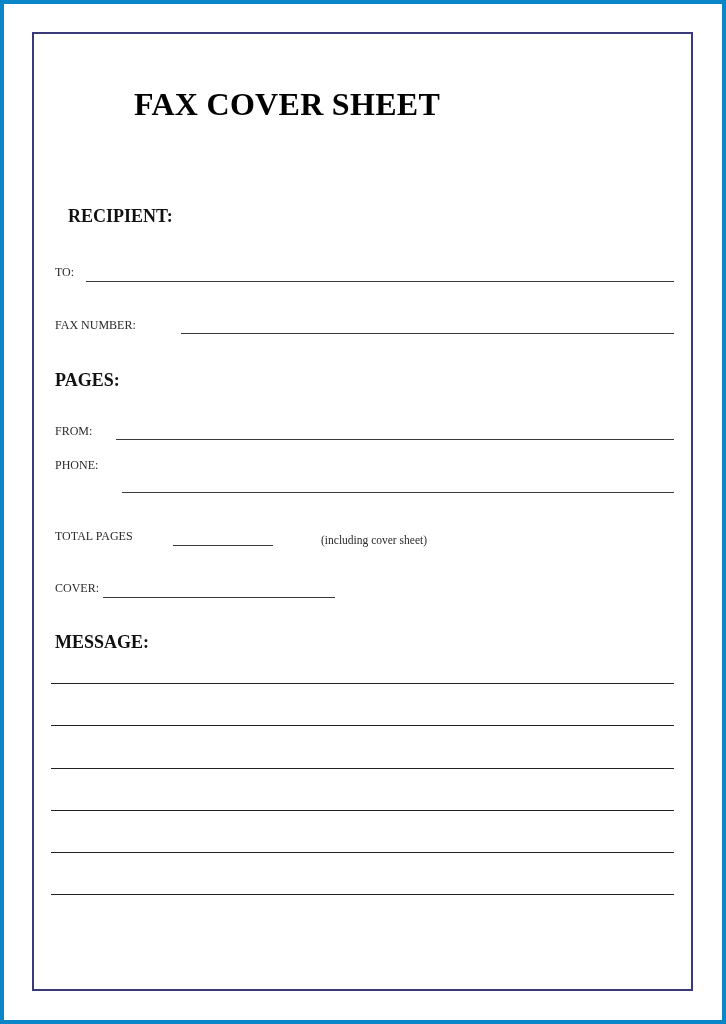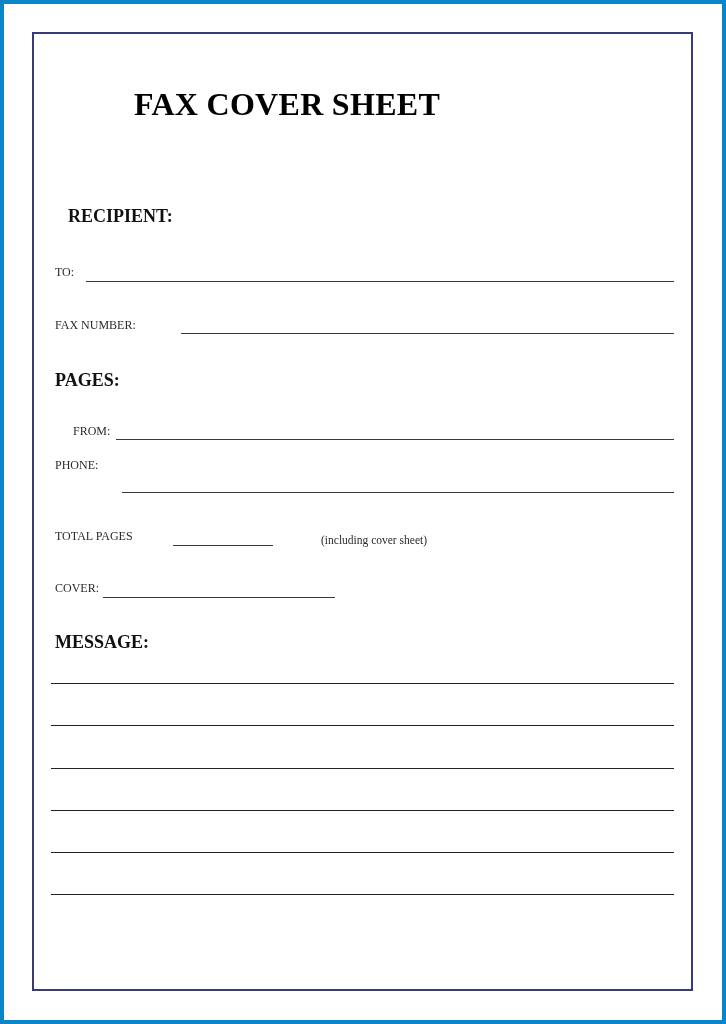--- a/index.html
+++ b/index.html
@@ -37,21 +37,21 @@
 <div class="abs section" style="left:68px; top:206px;">RECIPIENT:</div>
 
 <div class="abs label" style="left:55px; top:265px;">TO:</div>
 <div class="rule" style="left:86px; width:588px; top:281px;"></div>
 
 <div class="abs label" style="left:55px; top:318px;">FAX NUMBER:</div>
 <div class="rule" style="left:181px; width:493px; top:333px;"></div>
 
 <div class="abs section" style="left:55px; top:370px;">PAGES:</div>
 
-<div class="abs label" style="left:73px; top:424px;">FROM:</div>
+<div class="abs label" style="left:55px; top:424px;">FROM:</div>
 <div class="rule" style="left:116px; width:558px; top:439px;"></div>
 
 <div class="abs label" style="left:55px; top:458px;">PHONE:</div>
 <div class="rule" style="left:122px; width:552px; top:492px;"></div>
 
 <div class="abs label" style="left:55px; top:529px;">TOTAL PAGES</div>
 <div class="rule" style="left:173px; width:100px; top:545px;"></div>
 <div class="abs small" style="left:274px; top:534px;">(including cover sheet)</div>
 
 <div class="abs label" style="left:55px; top:581px;">COVER:</div>

